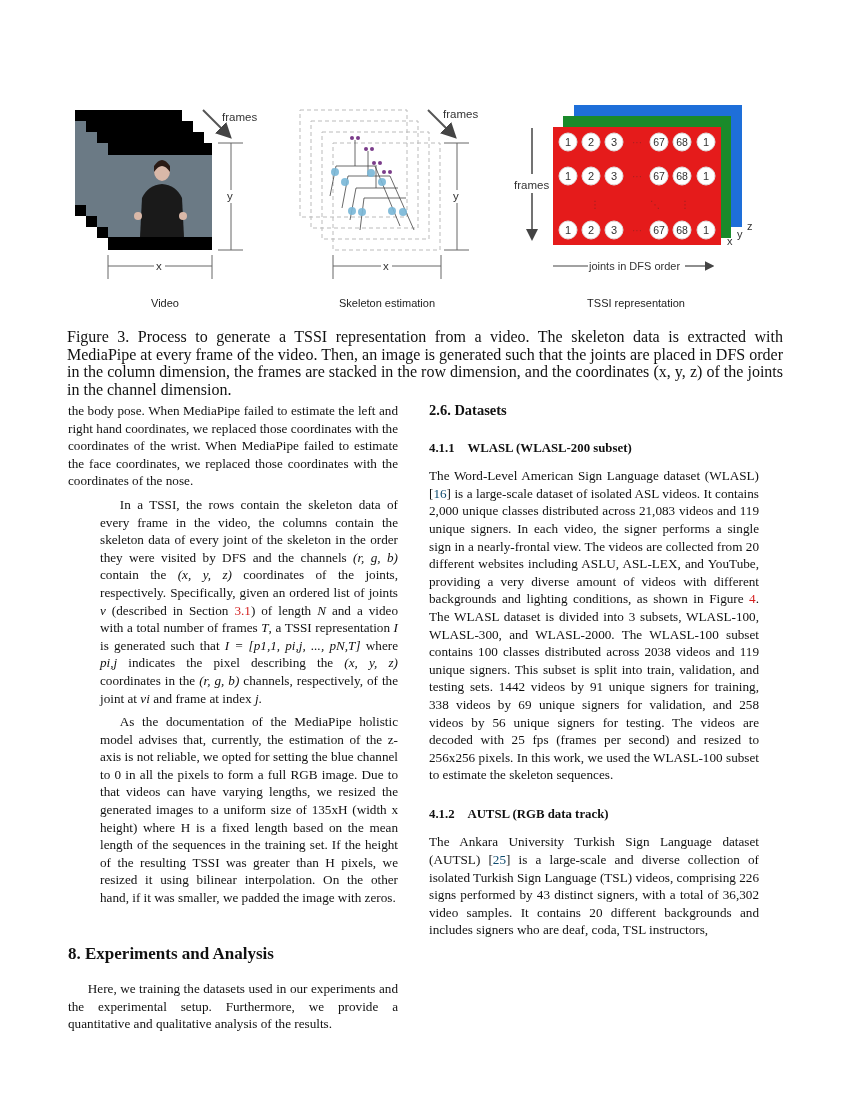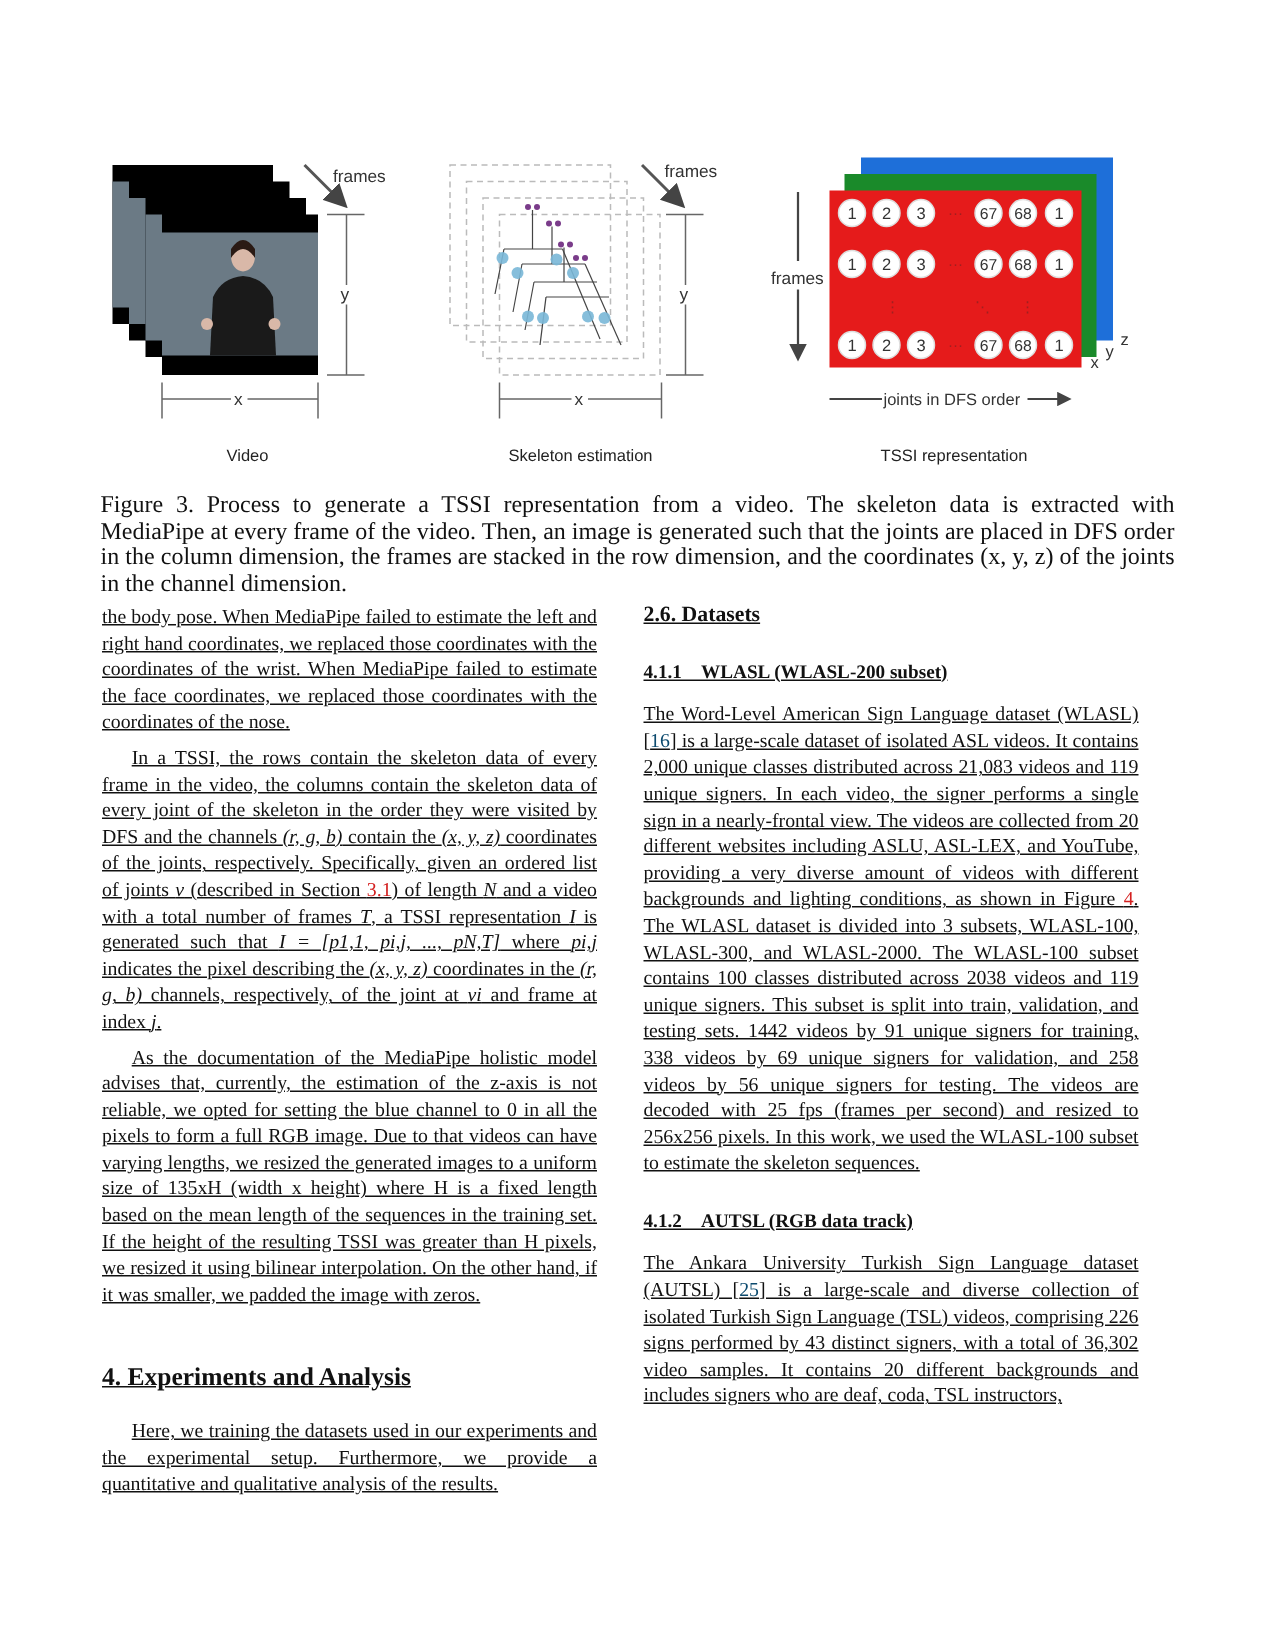--- a/index.html
+++ b/index.html
@@ -2,26 +2,26 @@
 <html><head>
 <meta charset="utf-8">
 <style>
   html, body { margin:0; padding:0; background:#fff; }
   body { width:850px; height:1100px; position:relative; overflow:hidden;
          font-family:"Liberation Serif", "DejaVu Serif", serif; color:#111; }
   .fig { position:absolute; left:0; top:0; width:679px; height:320px; }
   .fig svg { position:absolute; left:0; top:0; }
   .sans { font-family:"Liberation Sans", "DejaVu Sans", sans-serif; }
   .caption { position:absolute; left:67px; top:328px; width:716px; font-size:16px; line-height:17.5px; text-align:justify; }
-  .col { position:absolute; top:402px; width:330px; font-size:13.2px; line-height:17.6px;text-decoration:underline; }
+  .col { position:absolute; top:402px; width:330px; font-size:13.2px; line-height:17.6px; }
   .col.left { left:68px; }
   .col.right { left:429px; }
   .col p { margin:0; text-align:justify; hyphens:auto; }
   .col p.indent { text-indent:1.5em; }
-  .col p + p { margin-top:6px; }
+  .col p + p { margin-top:6px;margin-left:32px; }
   h2 { font-size:17px; font-weight:bold; margin:0; }
   h3 { font-size:14.5px; font-weight:bold; margin:0; }
   h4 { font-size:12.8px; font-weight:bold; margin:0; }
   .ref-red { color:#d42020; }
   .ref-green { color:#0c4a6e; }
   i { font-style:italic; }
 </style>
 </head>
 <body>
 
@@ -183,21 +183,21 @@
     </g>
   </svg>
 </div>
 
 <div class="caption">Figure 3. Process to generate a TSSI representation from a video. The skeleton data is extracted with MediaPipe at every frame of the video. Then, an image is generated such that the joints are placed in DFS order in the column dimension, the frames are stacked in the row dimension, and the coordinates (x, y, z) of the joints in the channel dimension.</div>
 
 <div class="col left">
   <p>the body pose. When MediaPipe failed to estimate the left and right hand coordinates, we replaced those coordinates with the coordinates of the wrist. When MediaPipe failed to estimate the face coordinates, we replaced those coordinates with the coordinates of the nose.</p>
   <p class="indent"><span>In a TSSI, the rows contain the skeleton data of every frame in the video, the columns contain the skeleton data of every joint of the skeleton in the order they were visited by DFS and the channels </span><i>(r, g, b)</i><span> contain the </span><i>(x, y, z)</i><span> coordinates of the joints, respectively. Specifically, given an ordered list of joints </span><i>v</i><span> (described in Section </span><span class="ref-red">3.1</span><span>) of length </span><i>N</i><span> and a video with a total number of frames </span><i>T</i><span>, a TSSI representation </span><i>I</i><span> is generated such that </span><i>I = [p1,1, pi,j, ..., pN,T]</i><span> where </span><i>pi,j</i><span> indicates the pixel describing the </span><i>(x, y, z)</i><span> coordinates in the </span><i>(r, g, b)</i><span> channels, respectively, of the joint at </span><i>vi</i><span> and frame at index </span><i>j</i><span>.</span></p>
   <p class="indent">As the documentation of the MediaPipe holistic model advises that, currently, the estimation of the z-axis is not reliable, we opted for setting the blue channel to 0 in all the pixels to form a full RGB image. Due to that videos can have varying lengths, we resized the generated images to a uniform size of 135xH (width x height) where H is a fixed length based on the mean length of the sequences in the training set. If the height of the resulting TSSI was greater than H pixels, we resized it using bilinear interpolation. On the other hand, if it was smaller, we padded the image with zeros.</p>
-  <h2 style="margin-top:38px;margin-bottom:18px;">4. Experiments and Analysis</h2>
+  <h2 style="margin-top:38px;margin-bottom:18px;">8. Experiments and Analysis</h2>
   <p class="indent">Here, we training the datasets used in our experiments and the experimental setup. Furthermore, we provide a quantitative and qualitative analysis of the results.</p>
 </div>
 
 <div class="col right">
   <h3 style="margin-bottom:10px;">2.6. Datasets</h3>
   <h4 style="margin-top:20px;margin-bottom:10px;">4.1.1 WLASL (WLASL-200 subset)</h4>
   <p><span>The Word-Level American Sign Language dataset (WLASL) [</span><span class="ref-green">16</span><span>] is a large-scale dataset of isolated ASL videos. It contains 2,000 unique classes distributed across 21,083 videos and 119 unique signers. In each video, the signer performs a single sign in a nearly-frontal view. The videos are collected from 20 different websites including ASLU, ASL-LEX, and YouTube, providing a very diverse amount of videos with different backgrounds and lighting conditions, as shown in Figure </span><span class="ref-red">4</span><span>. The WLASL dataset is divided into 3 subsets, WLASL-100, WLASL-300, and WLASL-2000. The WLASL-100 subset contains 100 classes distributed across 2038 videos and 119 unique signers. This subset is split into train, validation, and testing sets. 1442 videos by 91 unique signers for training, 338 videos by 69 unique signers for validation, and 258 videos by 56 unique signers for testing. The videos are decoded with 25 fps (frames per second) and resized to 256x256 pixels. In this work, we used the WLASL-100 subset to estimate the skeleton sequences.</span></p>
   <h4 style="margin-top:22px;margin-bottom:10px;">4.1.2 AUTSL (RGB data track)</h4>
   <p><span>The Ankara University Turkish Sign Language dataset (AUTSL) [</span><span class="ref-green">25</span><span>] is a large-scale and diverse collection of isolated Turkish Sign Language (TSL) videos, comprising 226 signs performed by 43 distinct signers, with a total of 36,302 video samples. It contains 20 different backgrounds and includes signers who are deaf, coda, TSL instructors,</span></p>
 </div>

